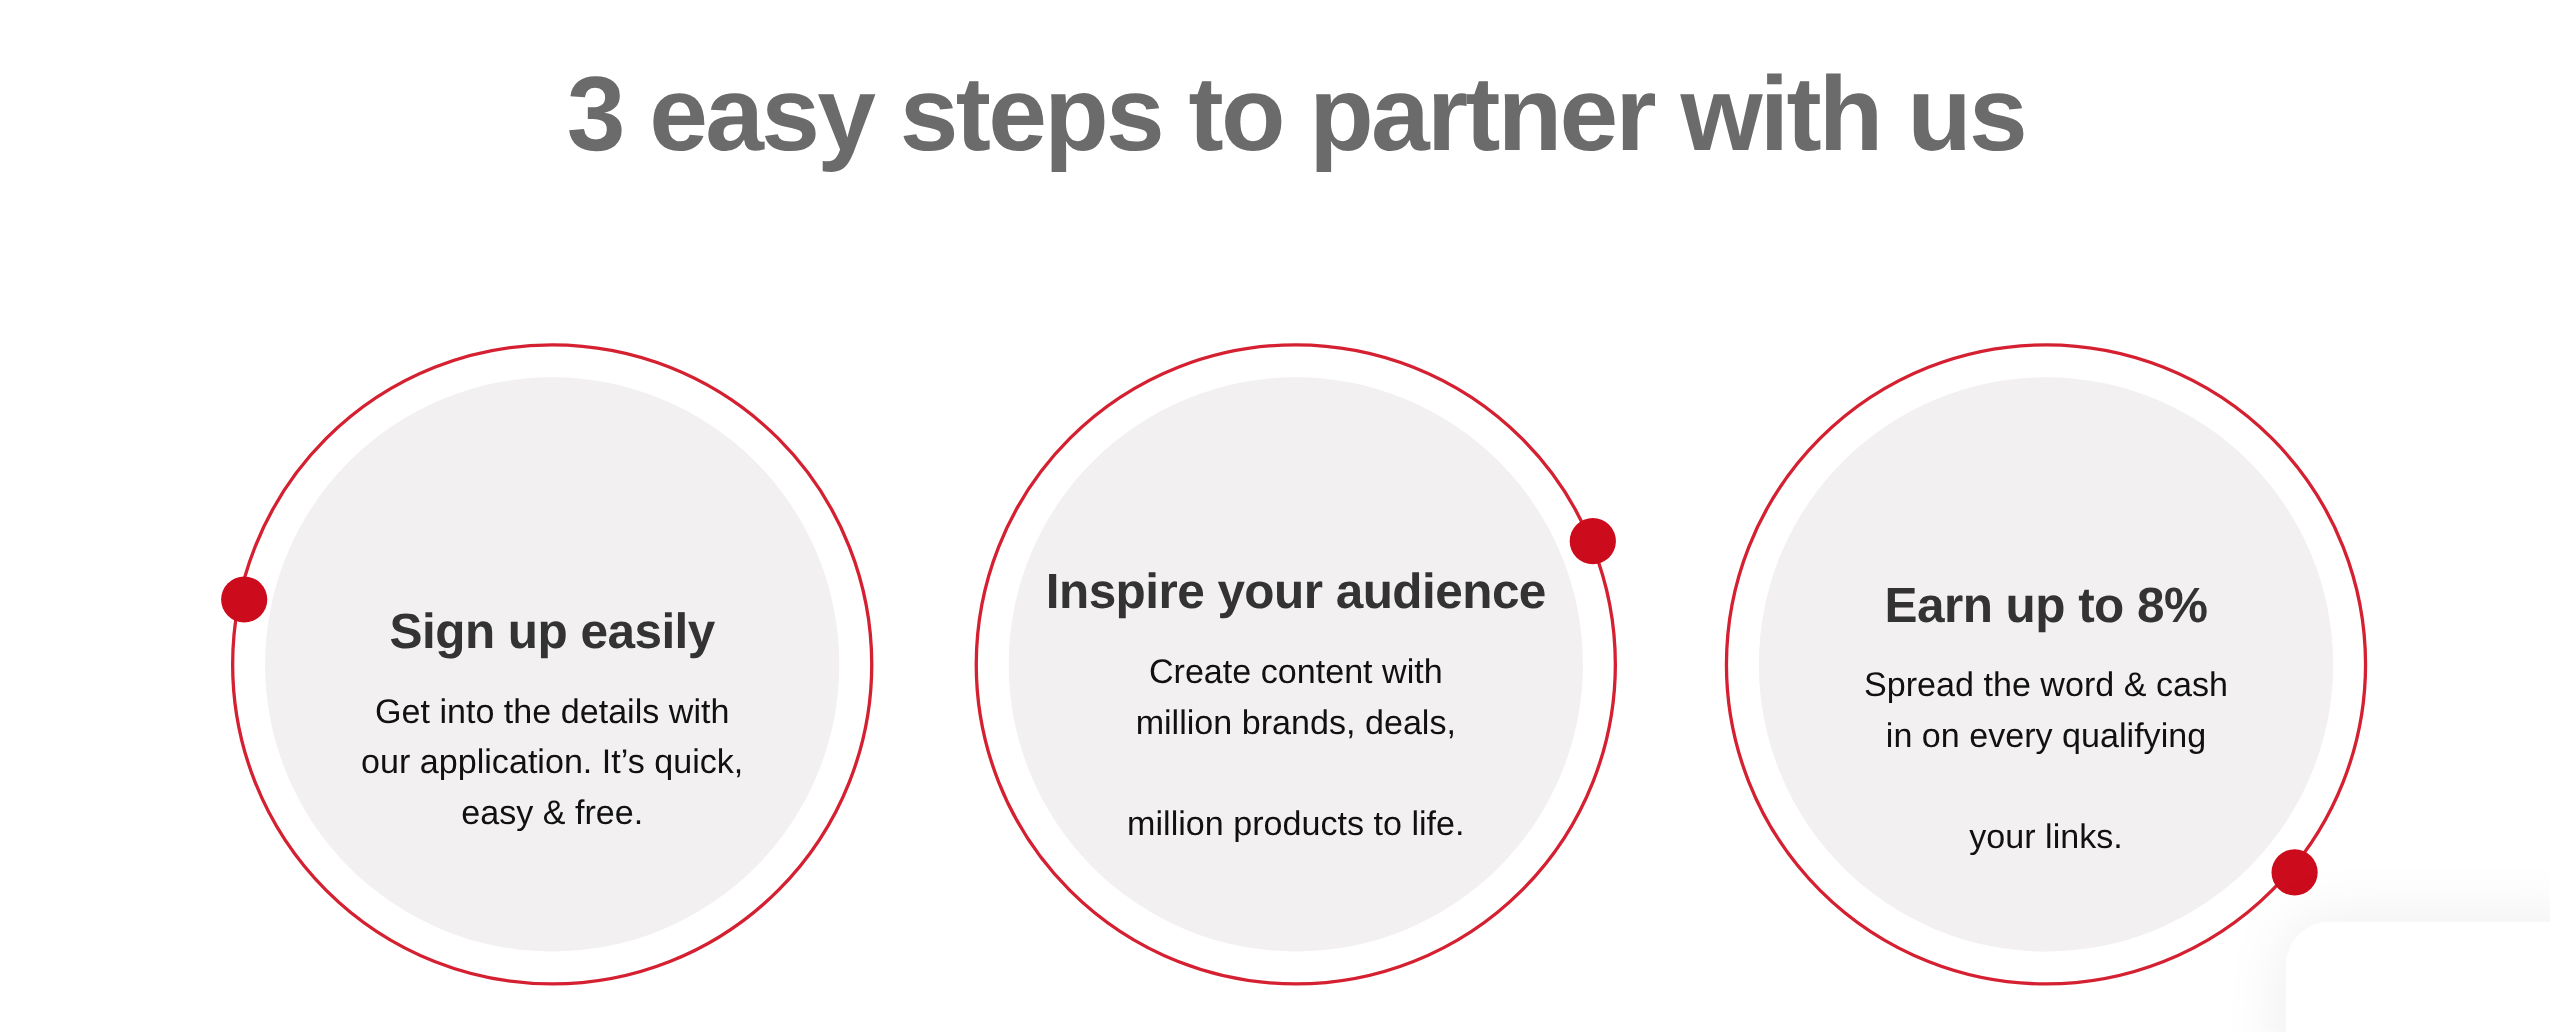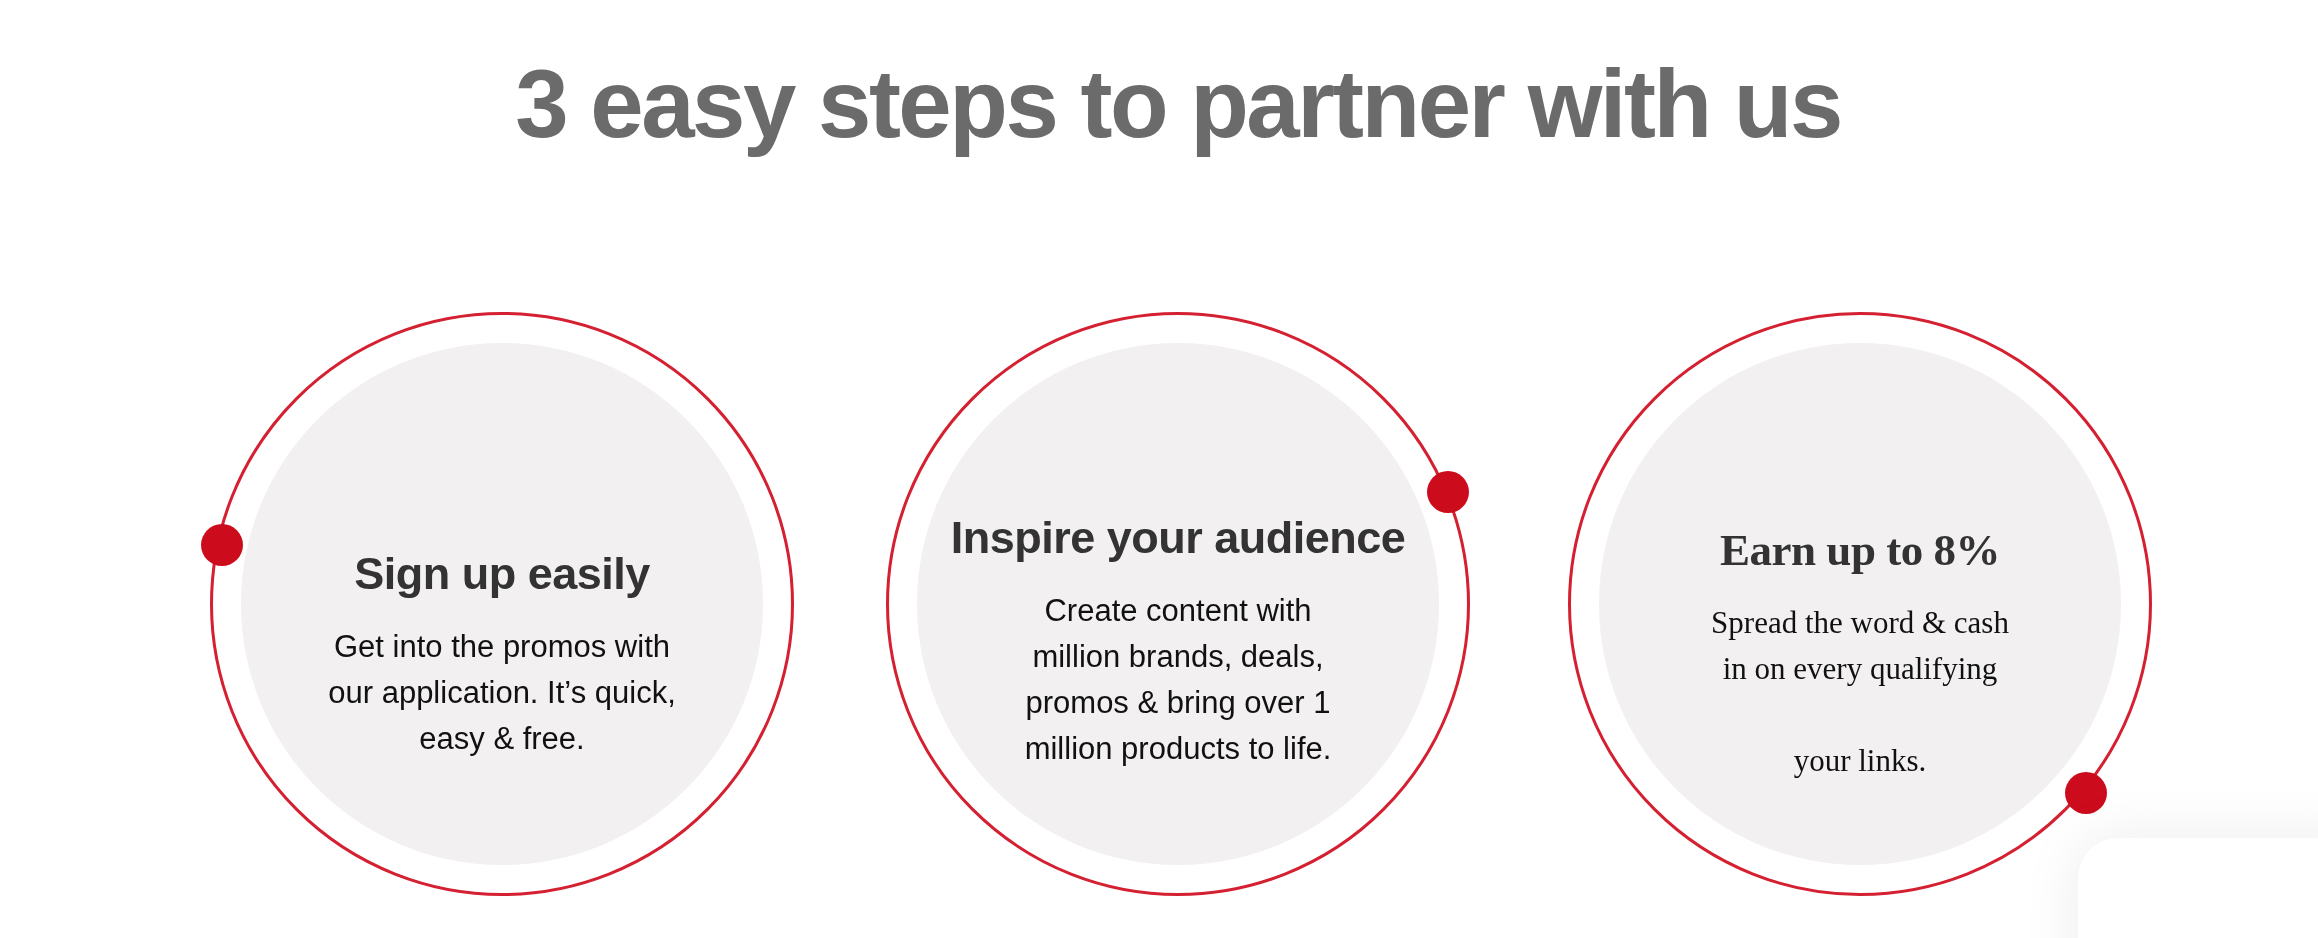--- a/index.html
+++ b/index.html
@@ -106,43 +106,43 @@
 
 <div class="steps">
 
   <div class="step" style="left:210px;">
     <div class="ring"></div>
     <div class="disc"></div>
     <div class="dot" style="left:12px; top:233px;"></div>
     <div class="content" style="top:236px;">
       <h2 class="step-title">Sign up easily</h2>
       <p class="step-text">
-        <span>Get into the promos with</span><br>
+        <span>Get into the details with</span><br>
         <span>our application. It’s quick,</span><br>
         <span>easy &amp; free.</span>
       </p>
     </div>
   </div>
 
   <div class="step" style="left:886px;">
     <div class="ring"></div>
     <div class="disc"></div>
     <div class="dot" style="left:562px; top:180px;"></div>
     <div class="content" style="top:200px;">
       <h2 class="step-title">Inspire your audience</h2>
       <p class="step-text">
         <span>Create content with</span><br>
         <span>million brands, deals,</span><br>
-        <span>promos &amp; bring over 1</span><br>
+        <br>
         <span>million products to life.</span>
       </p>
     </div>
   </div>
 
-  <div class="step" style="left:1568px;font-family:Liberation Serif, serif;">
+  <div class="step" style="left:1568px;">
     <div class="ring"></div>
     <div class="disc"></div>
     <div class="dot" style="left:518px; top:481px;"></div>
     <div class="content" style="top:212px;">
       <h2 class="step-title">Earn up to 8%</h2>
       <p class="step-text">
         <span>Spread the word &amp; cash</span><br>
         <span>in on every qualifying</span><br>
         <br>
         <span>your links.</span>

